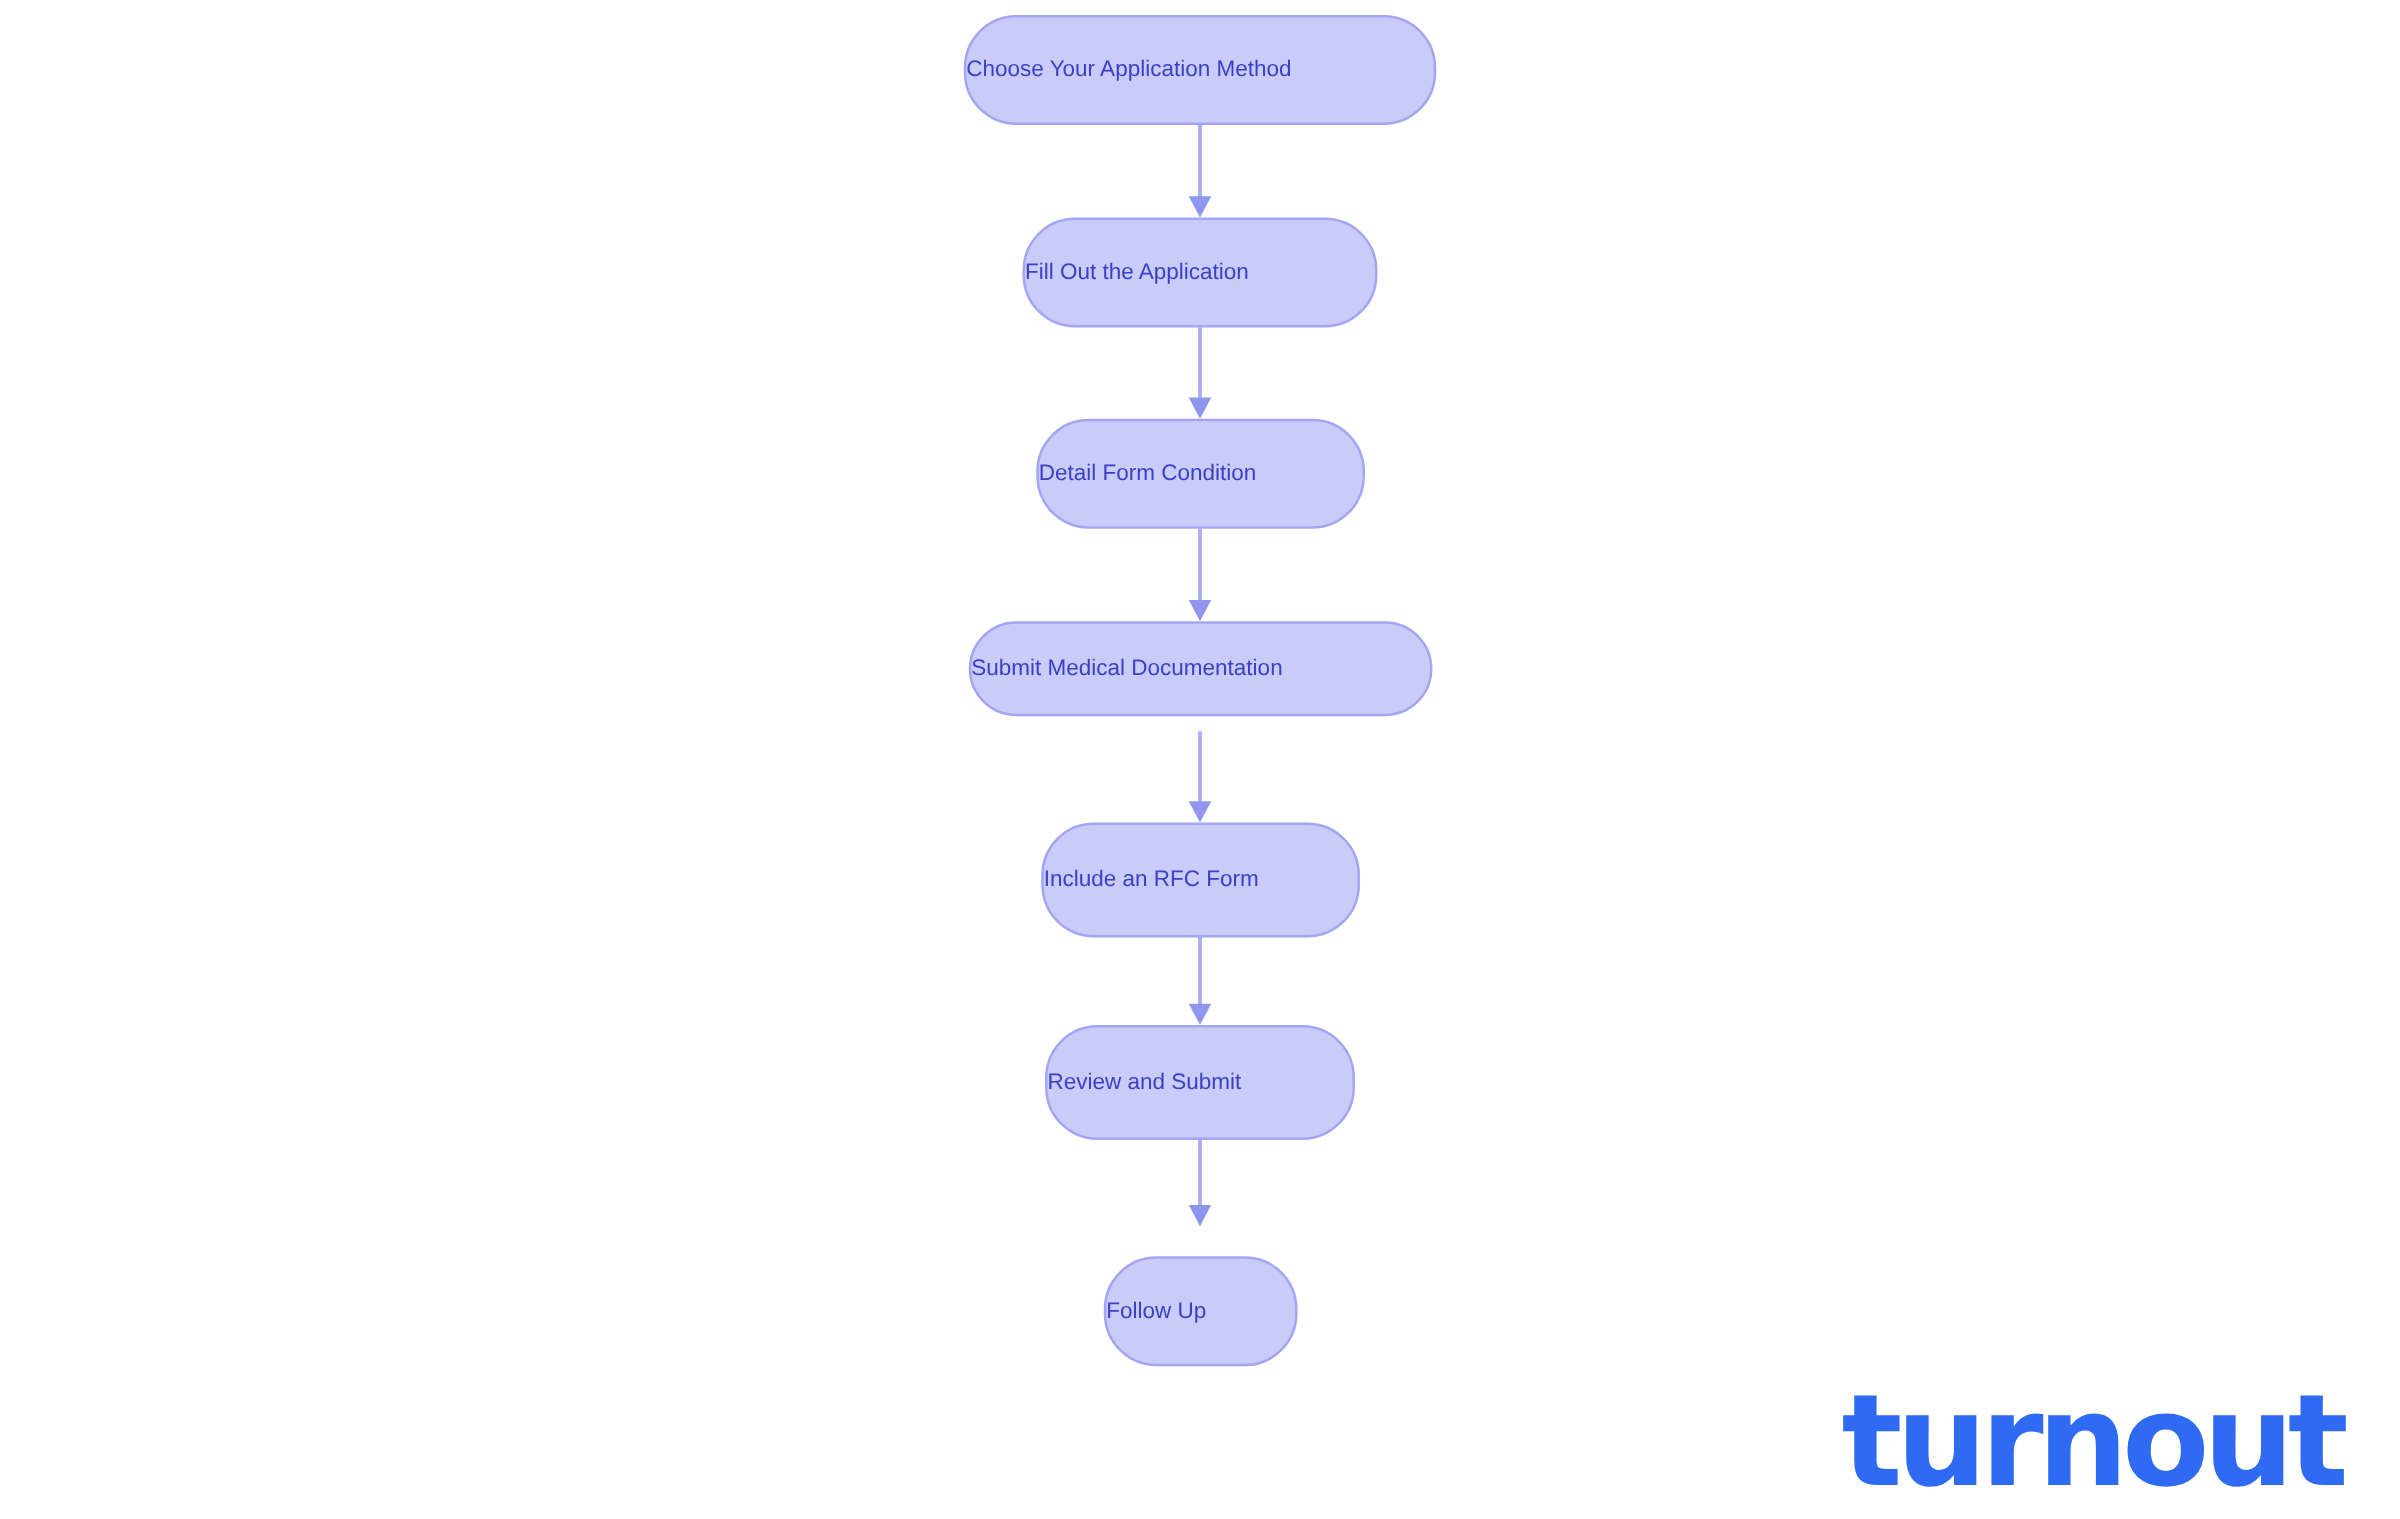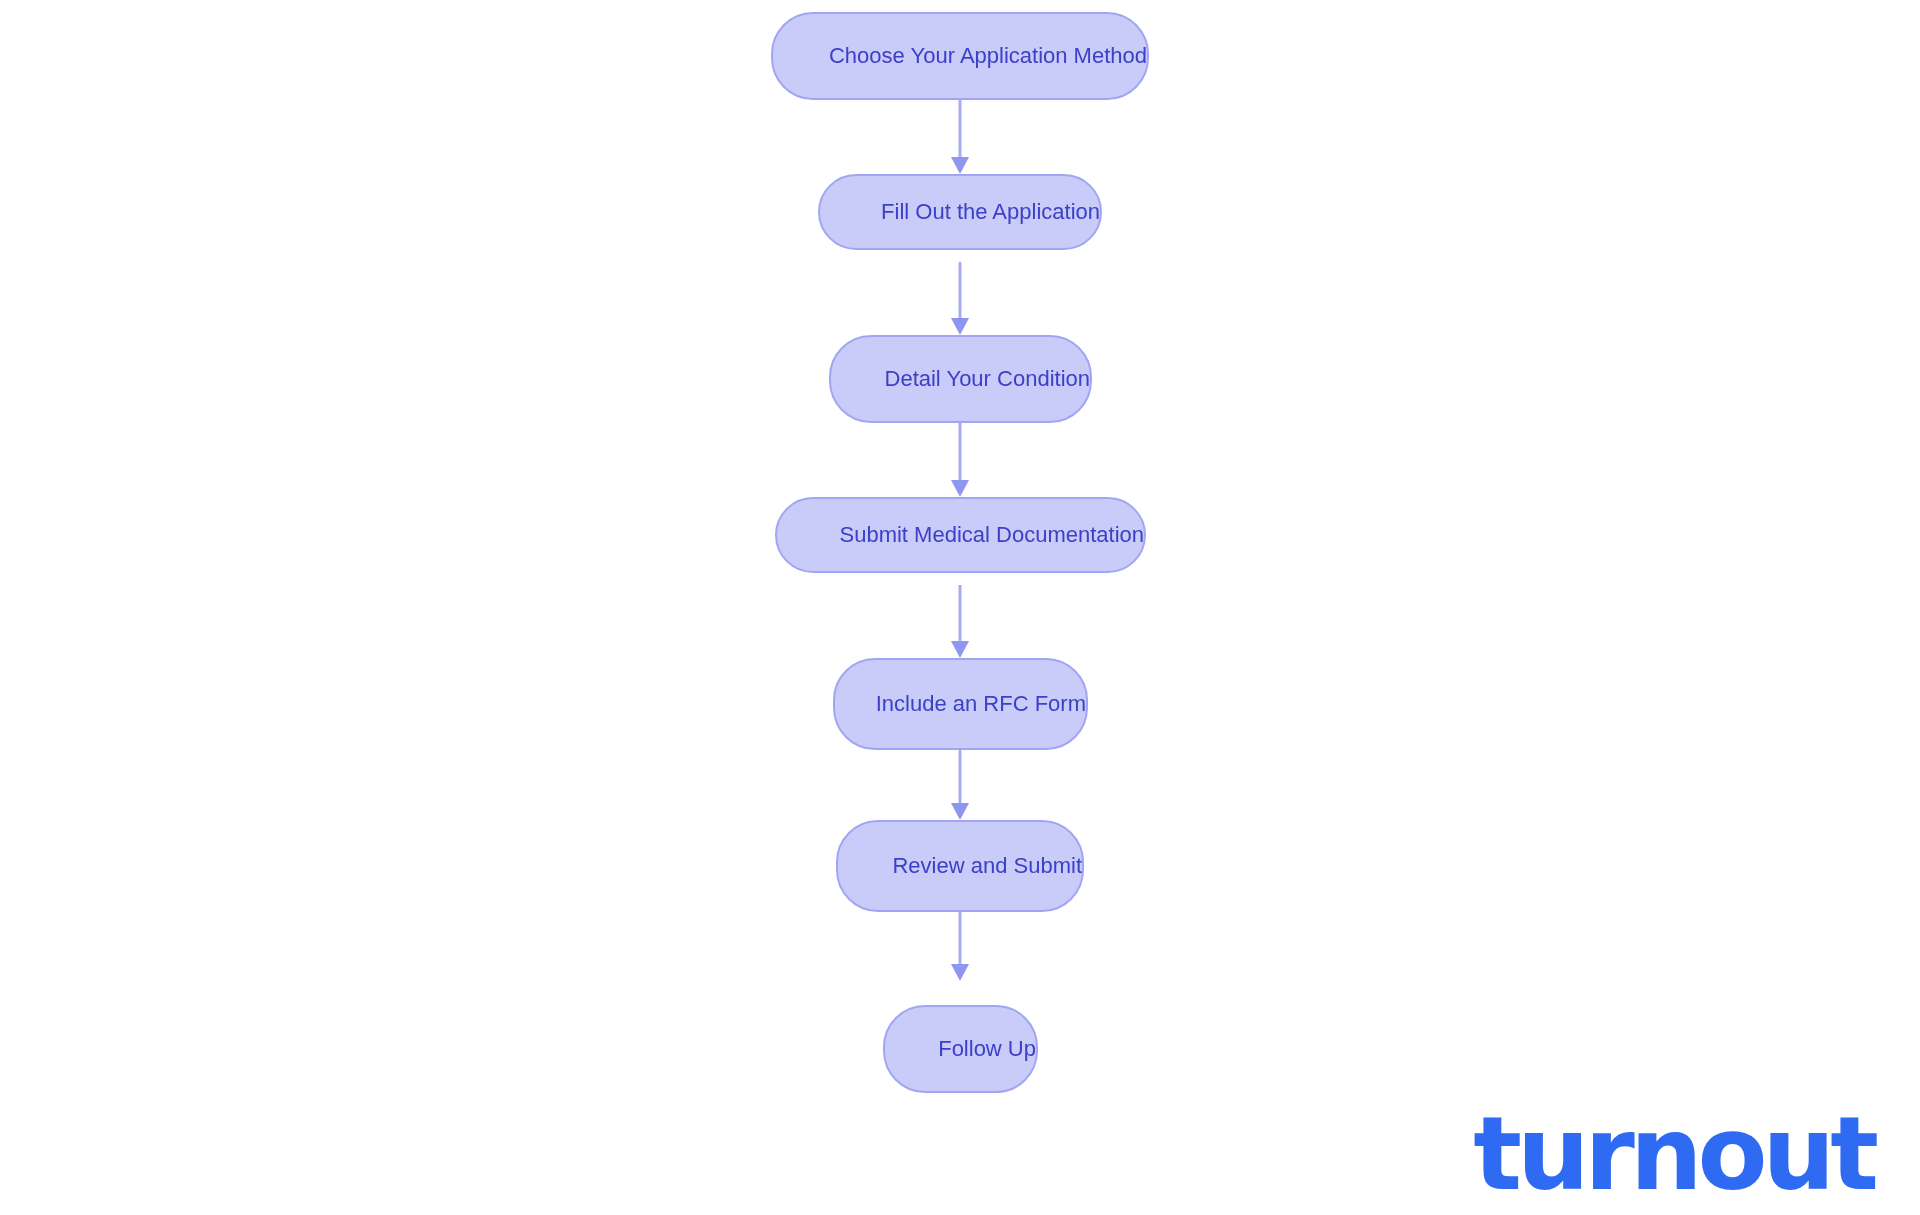--- a/index.html
+++ b/index.html
@@ -20,31 +20,31 @@
     overflow:hidden;
   }
   .canvas{position:absolute;inset:0;}
   svg.connectors{position:absolute;left:0;top:0;width:1920px;height:1215px;}
   svg.connectors line{stroke:var(--arrow-line);stroke-width:3;}
   svg.connectors polygon{fill:var(--arrow-head);}
   .node{
     position:absolute;
     display:flex;
     align-items:center;
-    justify-content:flex-end;
+    justify-content:flex-start;
     text-align:center;
     background:var(--node-fill);
     border:2px solid var(--node-border);
     border-radius:42px;
     color:var(--node-text);
-    font-size:22px;
+    font-size:18px;
     line-height:1.2;
   }
   .n0{left:771px;top:12px;width:378px;height:88px;}
-  .n1{left:818px;top:174px;width:284px;height:76px;}
+  .n1{left:818px;top:174px;width:284px;height:88px;}
   .n2{left:829px;top:335px;width:263px;height:88px;}
   .n3{left:775px;top:497px;width:371px;height:76px;}
   .n4{left:833px;top:658px;width:255px;height:92px;}
   .n5{left:836px;top:820px;width:248px;height:92px;}
   .n6{left:883px;top:981px;width:155px;height:88px;margin-top:24px;}
   .logo{
     position:absolute;
     right:46px;
     bottom:10px;
     font-family:"DejaVu Sans", sans-serif;
@@ -87,21 +87,21 @@
     </g>
   </svg>
 
   <div class="node n0">
     <span>Choose Your Application Method</span>
   </div>
   <div class="node n1">
     <span>Fill Out the Application</span>
   </div>
   <div class="node n2">
-    <span>Detail Your Condition</span>
+    <span>Detail Form Condition</span>
   </div>
   <div class="node n3">
     <span>Submit Medical Documentation</span>
   </div>
   <div class="node n4">
     <span>Include an RFC Form</span>
   </div>
   <div class="node n5">
     <span>Review and Submit</span>
   </div>

